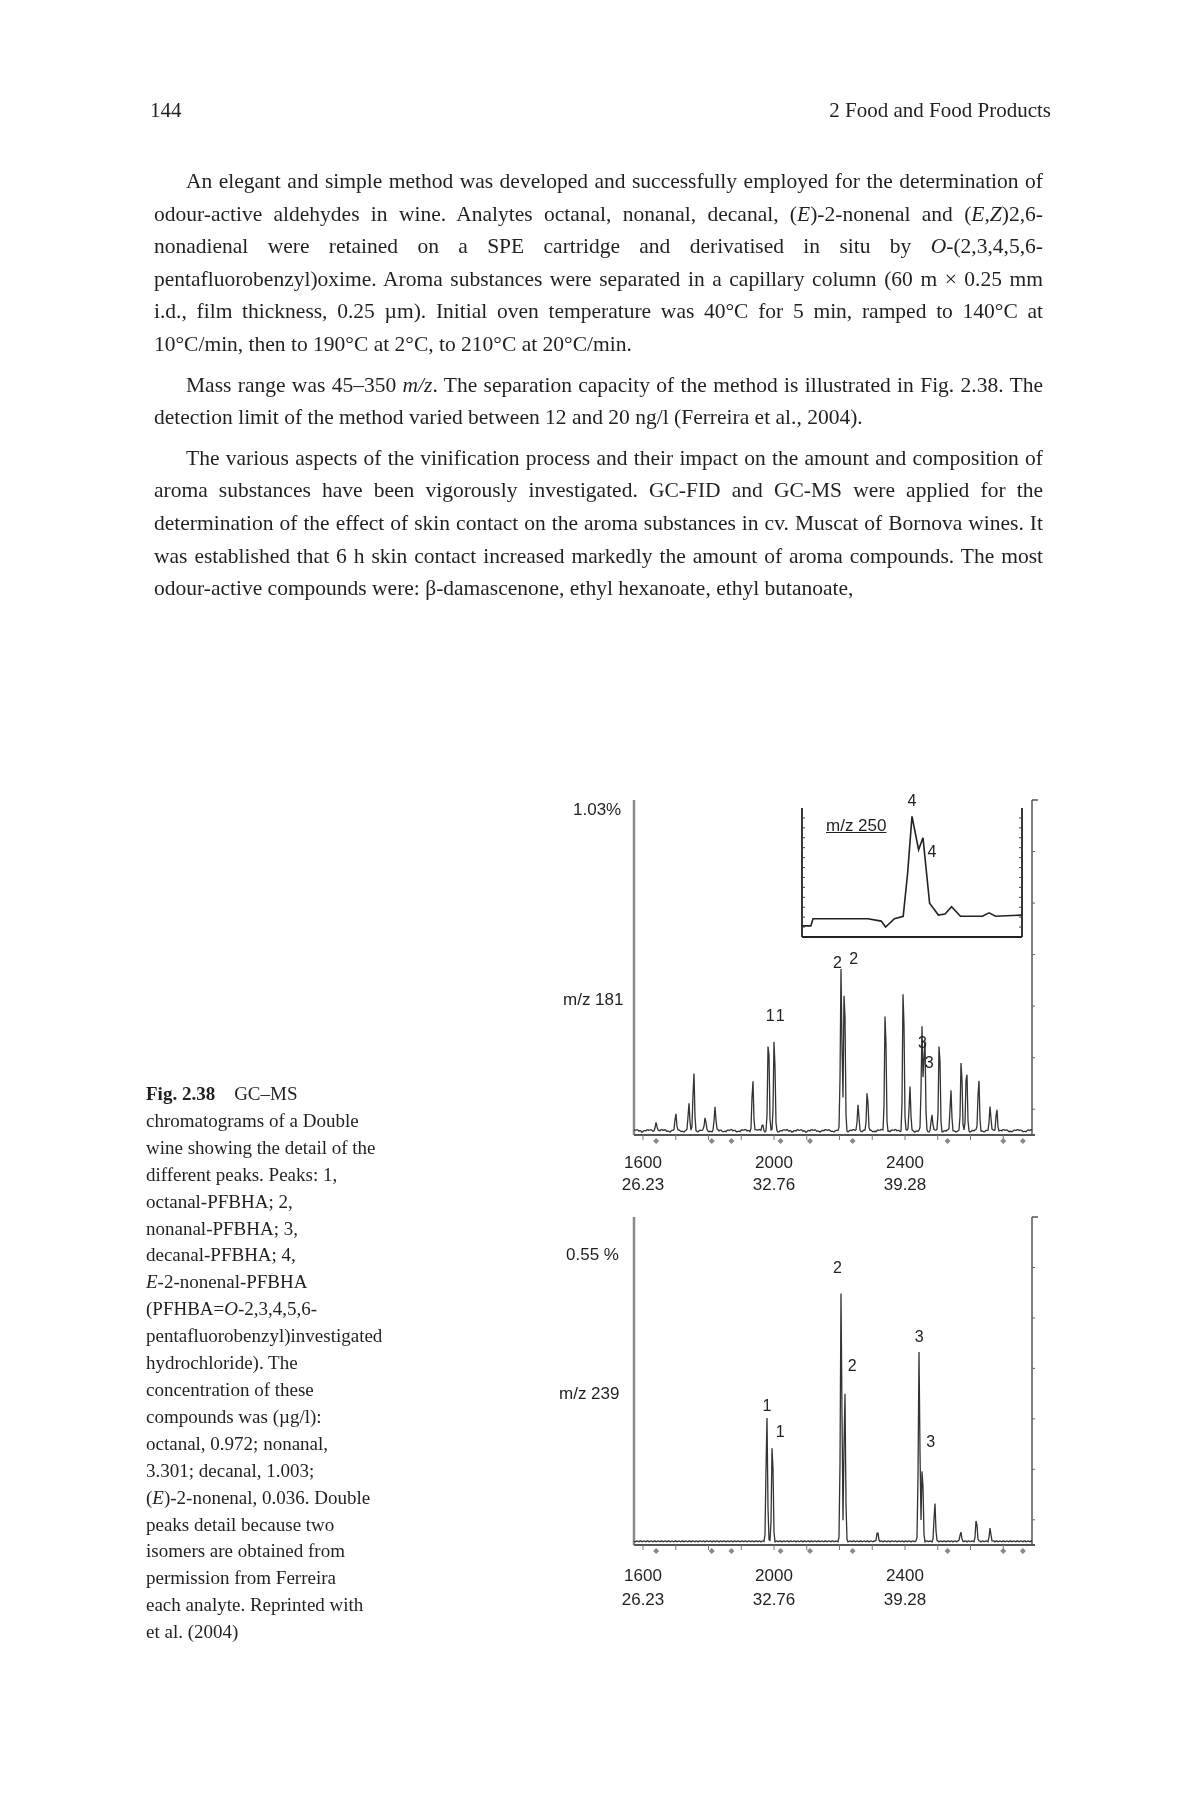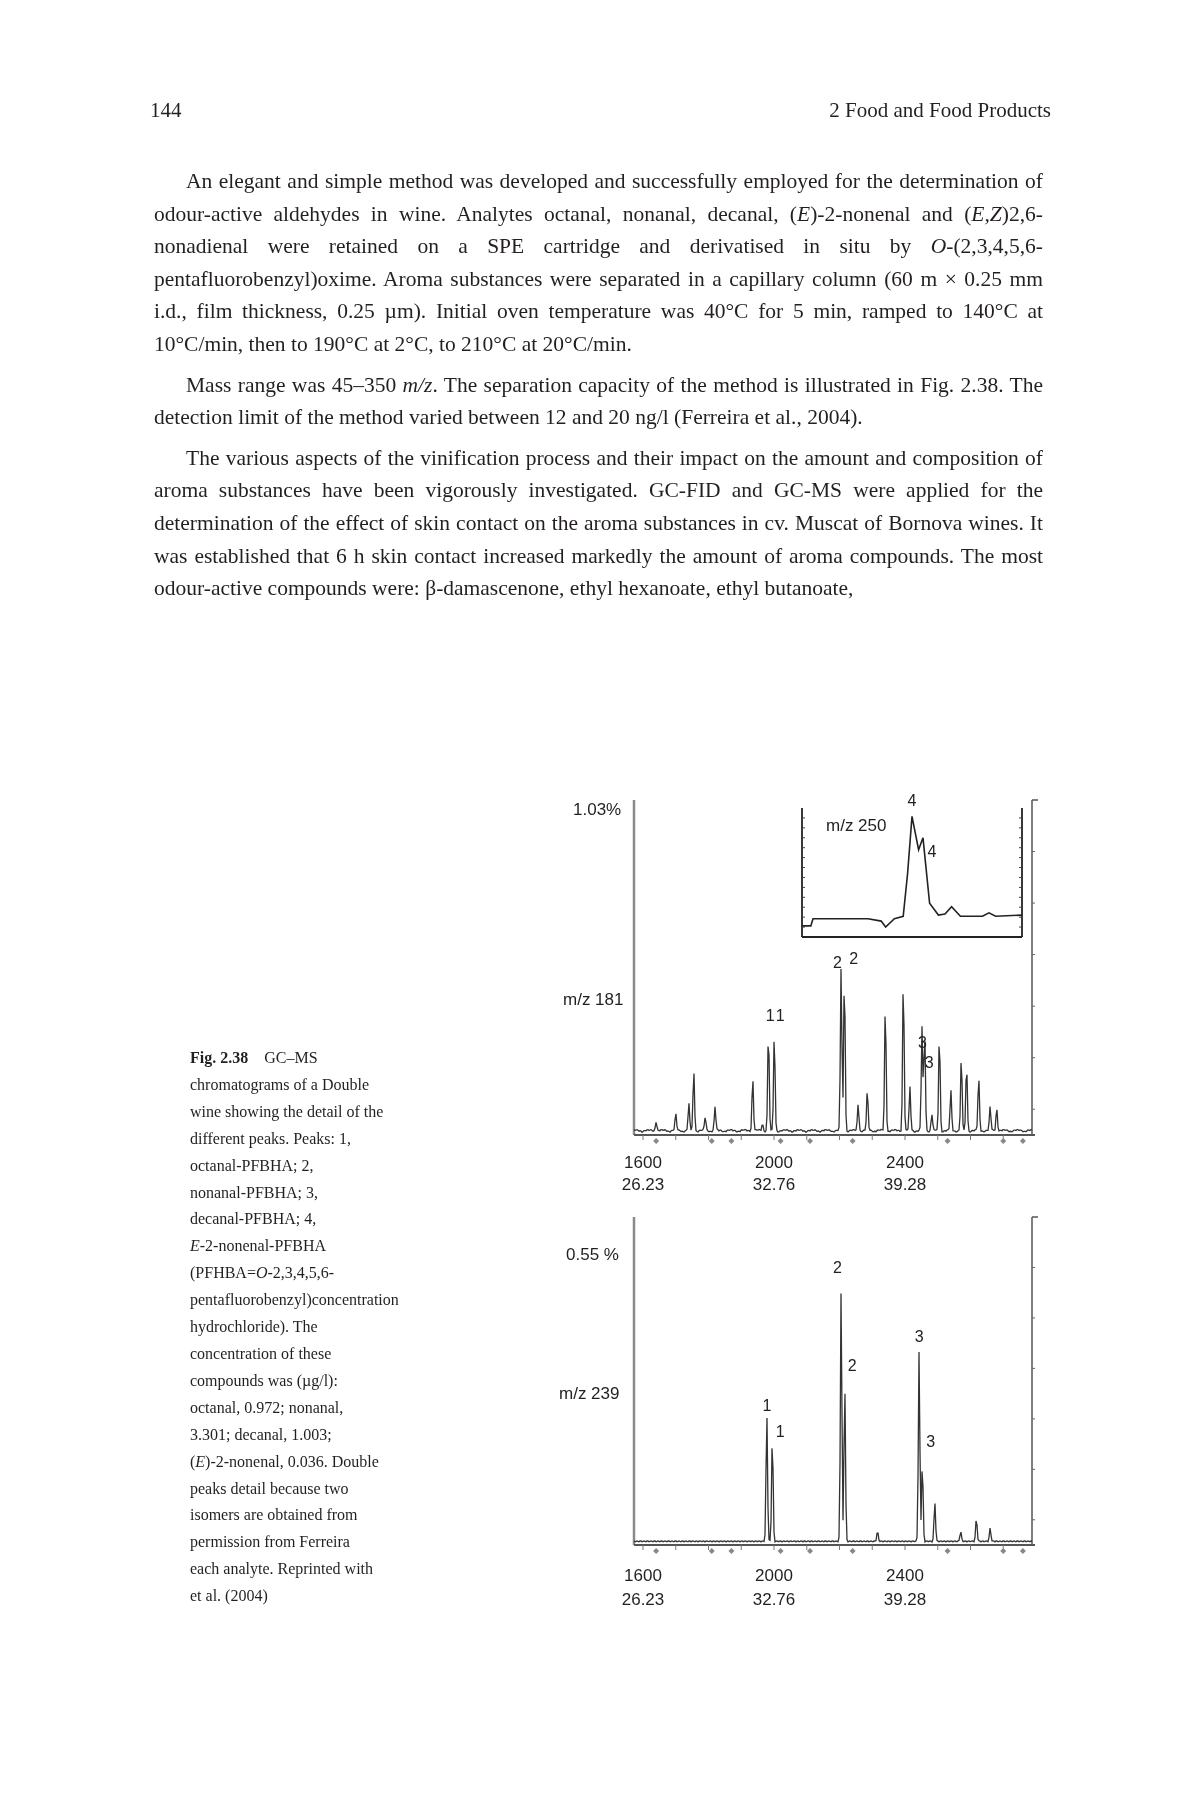--- a/index.html
+++ b/index.html
@@ -4,21 +4,21 @@
 <style>
   html,body{margin:0;padding:0;background:#fff;}
   body{width:1187px;height:1800px;position:relative;overflow:hidden;color:#231f20;}
   .serif{font-family:"Liberation Serif","DejaVu Serif",serif;}
   .sans{font-family:"Liberation Sans","DejaVu Sans",sans-serif;}
   #running-head{position:absolute;left:146px;top:98px;width:905px;font-size:21px;height:26px;}
   #running-head .pg{position:absolute;left:4px;top:0;}
   #running-head .ch{position:absolute;right:0;top:0;}
   #body-text{position:absolute;left:146px;top:157px;width:905px;font-size:21.5px;line-height:32.6px;text-align:justify;}
   #body-text p{margin:8px;text-indent:32px;}
-  #caption{position:absolute;left:146px;top:1045px;width:320px;font-size:16px;line-height:26.9px;margin-left:44px;}
+  #caption{position:absolute;left:146px;top:1081px;width:320px;font-size:19px;line-height:26.9px;}
   #caption b{font-weight:bold;}
   #figure{position:absolute;left:0;top:0;width:1187px;height:1800px;pointer-events:none;}
   .lbl{position:absolute;font-size:17px;white-space:nowrap;}
 </style>
 </head>
 <body>
 
 <div id="running-head" class="serif">
   <span class="pg">144</span>
   <span class="ch">2   Food and Food Products</span>
@@ -33,21 +33,21 @@
 <div id="caption" class="serif">
     <div><b>Fig. 2.38</b> GC–MS</div>
     <div>chromatograms of a Double</div>
     <div>wine showing the detail of the</div>
     <div>different peaks. Peaks: 1,</div>
     <div>octanal-PFBHA; 2,</div>
     <div>nonanal-PFBHA; 3,</div>
     <div>decanal-PFBHA; 4,</div>
     <div><i>E</i>-2-nonenal-PFBHA</div>
     <div>(PFHBA=<i>O</i>-2,3,4,5,6-</div>
-    <div>pentafluorobenzyl)concentration</div>
+    <div>pentafluorobenzyl)investigated</div>
     <div>hydrochloride). The</div>
     <div>concentration of these</div>
     <div>compounds was (µg/l):</div>
     <div>octanal, 0.972; nonanal,</div>
     <div>3.301; decanal, 1.003;</div>
     <div>(<i>E</i>)-2-nonenal, 0.036. Double</div>
     <div>peaks detail because two</div>
     <div>isomers are obtained from</div>
     <div>permission from Ferreira</div>
     <div>each analyte. Reprinted with</div>
@@ -159,21 +159,21 @@
       <polyline points="634,1541.0 635,1541.7 636,1541.4 637,1540.9 638,1541.3 639,1541.8 640,1541.0 641,1541.0 642,1541.7 643,1541.3 644,1540.9 645,1541.3 646,1541.8 647,1541.0 648,1541.0 649,1541.8 650,1541.3 651,1540.9 652,1541.3 653,1541.8 654,1541.0 655,1541.0 656,1541.8 657,1541.3 658,1540.9 659,1541.3 660,1541.8 661,1541.0 662,1541.0 663,1541.8 664,1541.3 665,1540.9 666,1541.3 667,1541.7 668,1541.0 669,1541.0 670,1541.8 671,1541.3 672,1540.9 673,1541.4 674,1541.7 675,1541.0 676,1541.0 677,1541.8 678,1541.3 679,1540.9 680,1541.4 681,1541.7 682,1541.0 683,1541.0 684,1541.9 685,1541.3 686,1540.9 687,1541.4 688,1541.7 689,1541.0 690,1541.0 691,1541.9 692,1541.2 693,1540.9 694,1541.4 695,1541.7 696,1541.0 697,1541.1 698,1541.9 699,1541.2 700,1540.9 701,1541.4 702,1541.6 703,1540.9 704,1541.1 705,1541.9 706,1541.2 707,1540.9 708,1541.4 709,1541.6 710,1540.9 711,1541.1 712,1541.9 713,1541.2 714,1540.9 715,1541.5 716,1541.6 717,1540.9 718,1541.1 719,1542.0 720,1541.2 721,1540.9 722,1541.5 723,1541.6 724,1540.9 725,1541.1 726,1542.0 727,1541.2 728,1540.9 729,1541.5 730,1541.6 731,1540.9 732,1541.1 733,1542.0 734,1541.2 735,1540.9 736,1541.5 737,1541.6 738,1540.9 739,1541.1 740,1542.0 741,1541.1 742,1540.9 743,1541.5 744,1541.5 745,1540.9 746,1541.1 747,1542.0 748,1541.1 749,1540.9 750,1541.5 751,1541.5 752,1540.9 753,1541.1 754,1542.0 755,1541.1 756,1540.9 757,1541.6 758,1541.5 759,1540.9 760,1541.2 761,1542.0 762,1541.1 763,1540.9 764,1541.5 765,1534.7 766,1469.0 767,1418.1 768,1507.9 769,1539.6 770,1540.3 771,1522.2 772,1448.3 773,1468.4 774,1532.0 775,1541.8 776,1541.1 777,1540.9 778,1541.6 779,1541.5 780,1540.9 781,1541.2 782,1541.9 783,1541.1 784,1540.9 785,1541.6 786,1541.4 787,1540.9 788,1541.2 789,1541.9 790,1541.1 791,1540.9 792,1541.6 793,1541.4 794,1540.9 795,1541.2 796,1541.9 797,1541.1 798,1541.0 799,1541.7 800,1541.4 801,1540.9 802,1541.2 803,1541.9 804,1541.0 805,1541.0 806,1541.7 807,1541.4 808,1540.9 809,1541.2 810,1541.9 811,1541.0 812,1541.0 813,1541.7 814,1541.4 815,1540.9 816,1541.3 817,1541.8 818,1541.0 819,1541.0 820,1541.7 821,1541.4 822,1540.9 823,1541.3 824,1541.8 825,1541.0 826,1541.0 827,1541.7 828,1541.3 829,1540.9 830,1541.3 831,1541.8 832,1541.0 833,1541.0 834,1541.8 835,1541.3 836,1540.9 837,1541.3 838,1541.8 839,1537.1 840,1463.2 841,1293.5 842,1412.9 843,1520.2 844,1445.6 845,1393.7 846,1503.9 847,1539.5 848,1541.8 849,1541.3 850,1540.9 851,1541.3 852,1541.7 853,1541.0 854,1541.0 855,1541.8 856,1541.3 857,1540.9 858,1541.4 859,1541.7 860,1541.0 861,1541.0 862,1541.8 863,1541.3 864,1540.9 865,1541.4 866,1541.7 867,1541.0 868,1541.0 869,1541.9 870,1541.3 871,1540.9 872,1541.4 873,1541.7 874,1541.0 875,1541.0 876,1540.6 877,1533.3 878,1533.1 879,1540.2 880,1541.6 881,1541.0 882,1541.1 883,1541.9 884,1541.2 885,1540.9 886,1541.4 887,1541.7 888,1540.9 889,1541.1 890,1541.9 891,1541.2 892,1540.9 893,1541.4 894,1541.6 895,1540.9 896,1541.1 897,1541.9 898,1541.2 899,1540.9 900,1541.5 901,1541.6 902,1540.9 903,1541.1 904,1541.9 905,1541.2 906,1540.9 907,1541.5 908,1541.6 909,1540.9 910,1541.1 911,1542.0 912,1541.2 913,1540.9 914,1541.5 915,1541.6 916,1540.9 917,1537.4 918,1476.5 919,1352.1 920,1452.0 921,1520.1 922,1471.4 923,1486.9 924,1534.4 925,1541.9 926,1541.1 927,1540.9 928,1541.5 929,1541.5 930,1540.9 931,1541.1 932,1542.0 933,1539.1 934,1519.0 935,1503.5 936,1530.9 937,1540.4 938,1541.1 939,1542.0 940,1541.1 941,1540.9 942,1541.6 943,1541.5 944,1540.9 945,1541.2 946,1542.0 947,1541.1 948,1540.9 949,1541.6 950,1541.5 951,1540.9 952,1541.2 953,1542.0 954,1541.1 955,1540.9 956,1541.6 957,1541.5 958,1540.9 959,1540.4 960,1535.5 961,1532.2 962,1538.9 963,1541.5 964,1541.5 965,1540.9 966,1541.2 967,1541.9 968,1541.1 969,1540.9 970,1541.6 971,1541.4 972,1540.9 973,1541.2 974,1541.8 975,1537.2 976,1521.0 977,1525.2 978,1539.2 979,1540.8 980,1541.2 981,1541.9 982,1541.1 983,1541.0 984,1541.7 985,1541.4 986,1540.9 987,1541.2 988,1541.7 989,1537.1 990,1528.1 991,1534.9 992,1540.8 993,1540.9 994,1541.2 995,1541.9 996,1541.0 997,1541.0 998,1541.7 999,1541.4 1000,1540.9 1001,1541.3 1002,1541.8 1003,1541.0 1004,1541.0 1005,1541.7 1006,1541.4 1007,1540.9 1008,1541.3 1009,1541.8 1010,1541.0 1011,1541.0 1012,1541.7 1013,1541.3 1014,1540.9 1015,1541.3 1016,1541.8 1017,1541.0 1018,1541.0 1019,1541.8 1020,1541.3 1021,1540.9 1022,1541.3 1023,1541.8 1024,1541.0 1025,1541.0 1026,1541.8 1027,1541.3 1028,1540.9 1029,1541.3 1030,1541.8 1031,1541.0 1032,1541.0" fill="none" stroke="#333" stroke-width="1.3"></polyline>
       <text x="762.5375" y="1410.52" font-size="16" font-family="Liberation Sans, DejaVu Sans, sans-serif" fill="#222">1</text>
       <text x="775.6375" y="1436.76" font-size="16" font-family="Liberation Sans, DejaVu Sans, sans-serif" fill="#222">1</text>
       <text x="832.95" y="1272.76" font-size="16" font-family="Liberation Sans, DejaVu Sans, sans-serif" fill="#222">2</text>
       <text x="847.6875" y="1371.16" font-size="16" font-family="Liberation Sans, DejaVu Sans, sans-serif" fill="#222">2</text>
       <text x="914.825" y="1341.64" font-size="16" font-family="Liberation Sans, DejaVu Sans, sans-serif" fill="#222">3</text>
       <text x="926.2875" y="1446.6" font-size="16" font-family="Liberation Sans, DejaVu Sans, sans-serif" fill="#222">3</text>
     </svg>
   <span class="lbl sans" style="left:573px;top:800px;">1.03%</span>
   <span class="lbl sans" style="left:563px;top:990px;">m/z 181</span>
-  <span class="lbl sans" style="left:826px;top:816px;">m/z 250</span>
+  <span class="lbl sans" style="left:826px;top:816px;text-decoration:underline;">m/z 250</span>
   <span class="lbl sans" style="left:566px;top:1219px;margin-top:26px;">0.55 %</span>
   <span class="lbl sans" style="left:559px;top:1384px;">m/z 239</span>
   <div id="tick-labels">
       <span class="lbl sans" style="left: 621px; top: 1153px; width: 44px; text-align: center;">1600</span>
       <span class="lbl sans" style="left: 621px; top: 1175px; width: 44px; text-align: center;">26.23</span>
       <span class="lbl sans" style="left: 752px; top: 1153px; width: 44px; text-align: center;">2000</span>
       <span class="lbl sans" style="left: 752px; top: 1175px; width: 44px; text-align: center;">32.76</span>
       <span class="lbl sans" style="left: 883px; top: 1153px; width: 44px; text-align: center;">2400</span>
       <span class="lbl sans" style="left: 883px; top: 1175px; width: 44px; text-align: center;">39.28</span>
       <span class="lbl sans" style="left: 621px; top: 1566px; width: 44px; text-align: center;">1600</span>

